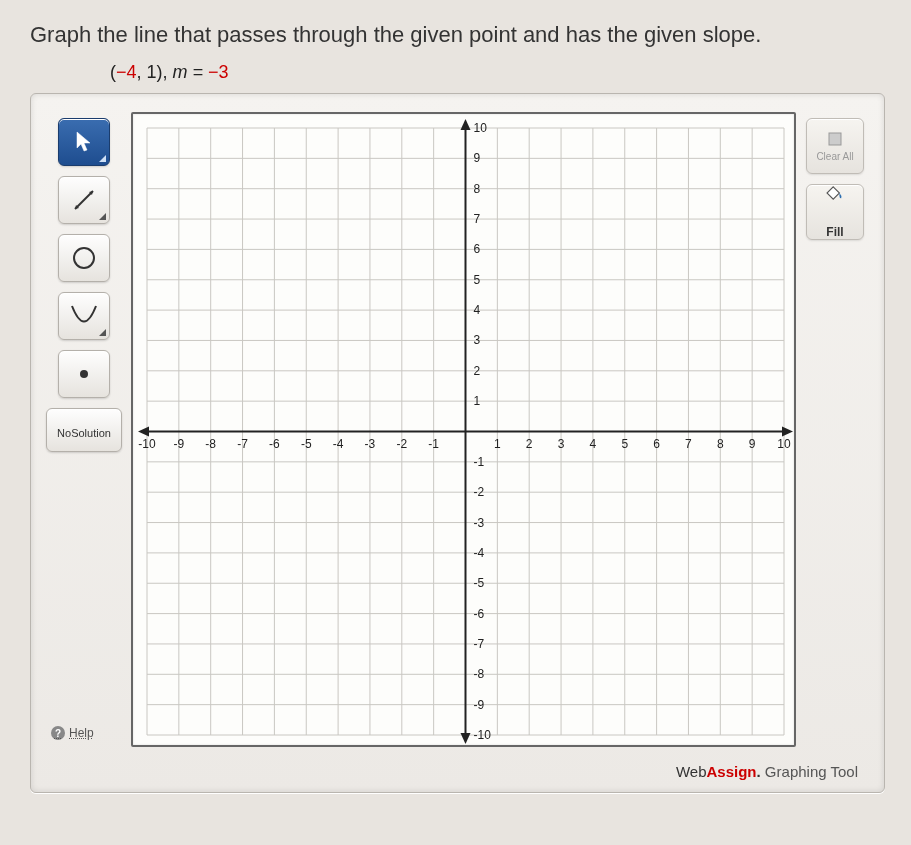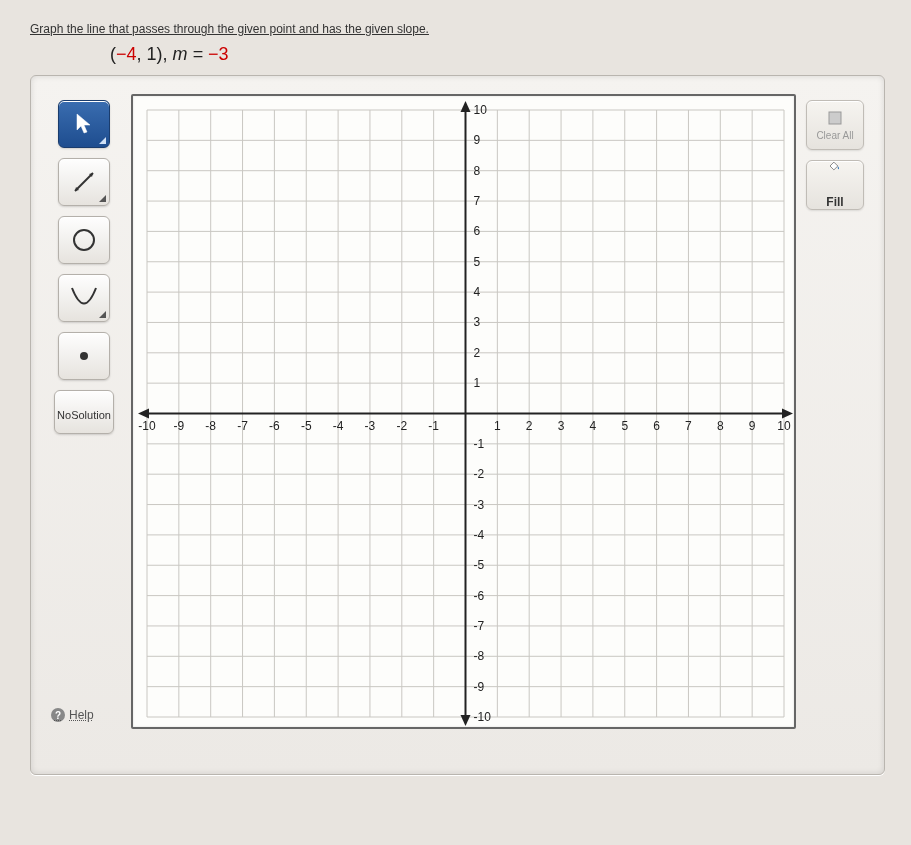--- a/index.html
+++ b/index.html
@@ -9,25 +9,24 @@
     font-family: Arial, Helvetica, sans-serif;
     background: #e8e4df;
     width: 911px;
     height: 845px;
     overflow: hidden;
   }
   .page {
     padding: 10px 20px 10px 30px;
   }
   .question-text {
-    font-size: 12px;
+    font-size: 22px;
     color: #333;
-    margin: 12px 0 8px 0;
+    margin: 12px 0 14px 0;
     font-weight: 500;
-    text-decoration: underline;
   }
   .given {
     font-size: 18px;
     margin: 8px 0 10px 80px;
     font-weight: 500;
   }
   .given .num1 { color: #c00; }
   .given .num2 { color: #c00; }
   .given .plain { color: #222; }
   .graph-panel {
@@ -72,21 +71,21 @@
   .tool-btn .corner {
     position: absolute;
     right: 3px;
     bottom: 3px;
     width: 0; height: 0;
     border-left: 7px solid transparent;
     border-bottom: 7px solid #555;
   }
   .tool-btn.selected .corner { border-bottom-color: #cfe0f5; }
   .tool-nosol {
-    width: 60px;
+    width: 76px;
     height: 44px;
     font-size: 11px;
     line-height: 1.15;
     text-align: center;
     padding-top: 6px;
     color: #333;
   }
   .help-link {
     position: absolute;
     left: 20px;
@@ -120,21 +119,21 @@
     position: absolute;
     right: 18px;
     top: 24px;
     width: 60px;
     display: flex;
     flex-direction: column;
     gap: 10px;
   }
   .right-btn {
     width: 58px;
-    height: 50px;
+    height: 56px;
     border-radius: 6px;
     background: linear-gradient(#f6f4f0, #e6e3de);
     border: 1px solid #c0bcb6;
     box-shadow: 0 1px 2px rgba(0,0,0,.1), inset 0 1px 0 #fff;
     display: flex;
     flex-direction: column;
     align-items: center;
     justify-content: center;
     cursor: pointer;
     font-size: 10px;
@@ -308,15 +307,18 @@
           </svg>
         <span style="font-weight:600">Fill</span>
       </div>
     </div>
 
     <div class="help-link">
       <span class="help-icon">?</span>
       <span>Help</span>
     </div>
 
+    <div class="footer-brand">
+      <span class="wa1">Web</span><span class="wa2">Assign</span><span class="wa3">.</span><span class="wa4"> Graphing Tool</span>
+    </div>
 
   </div>
 </div>
 
 </body></html>

